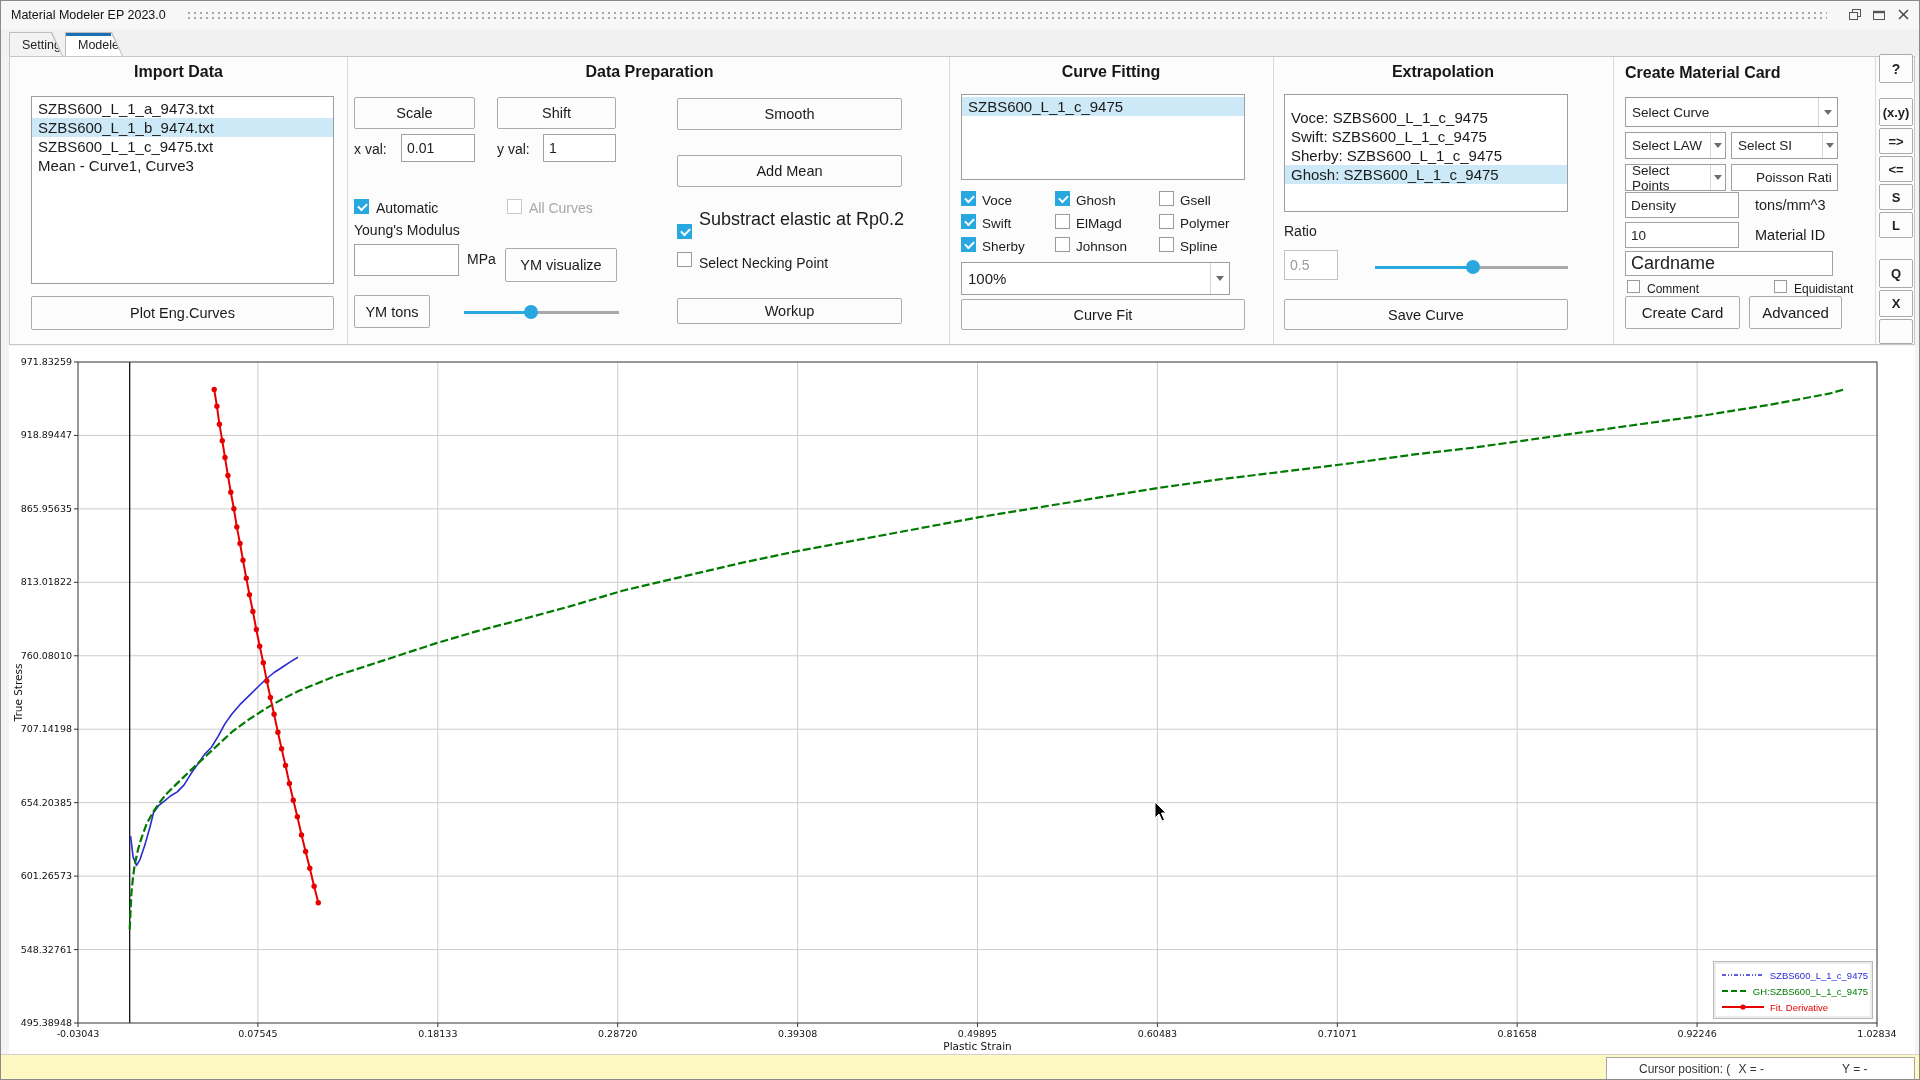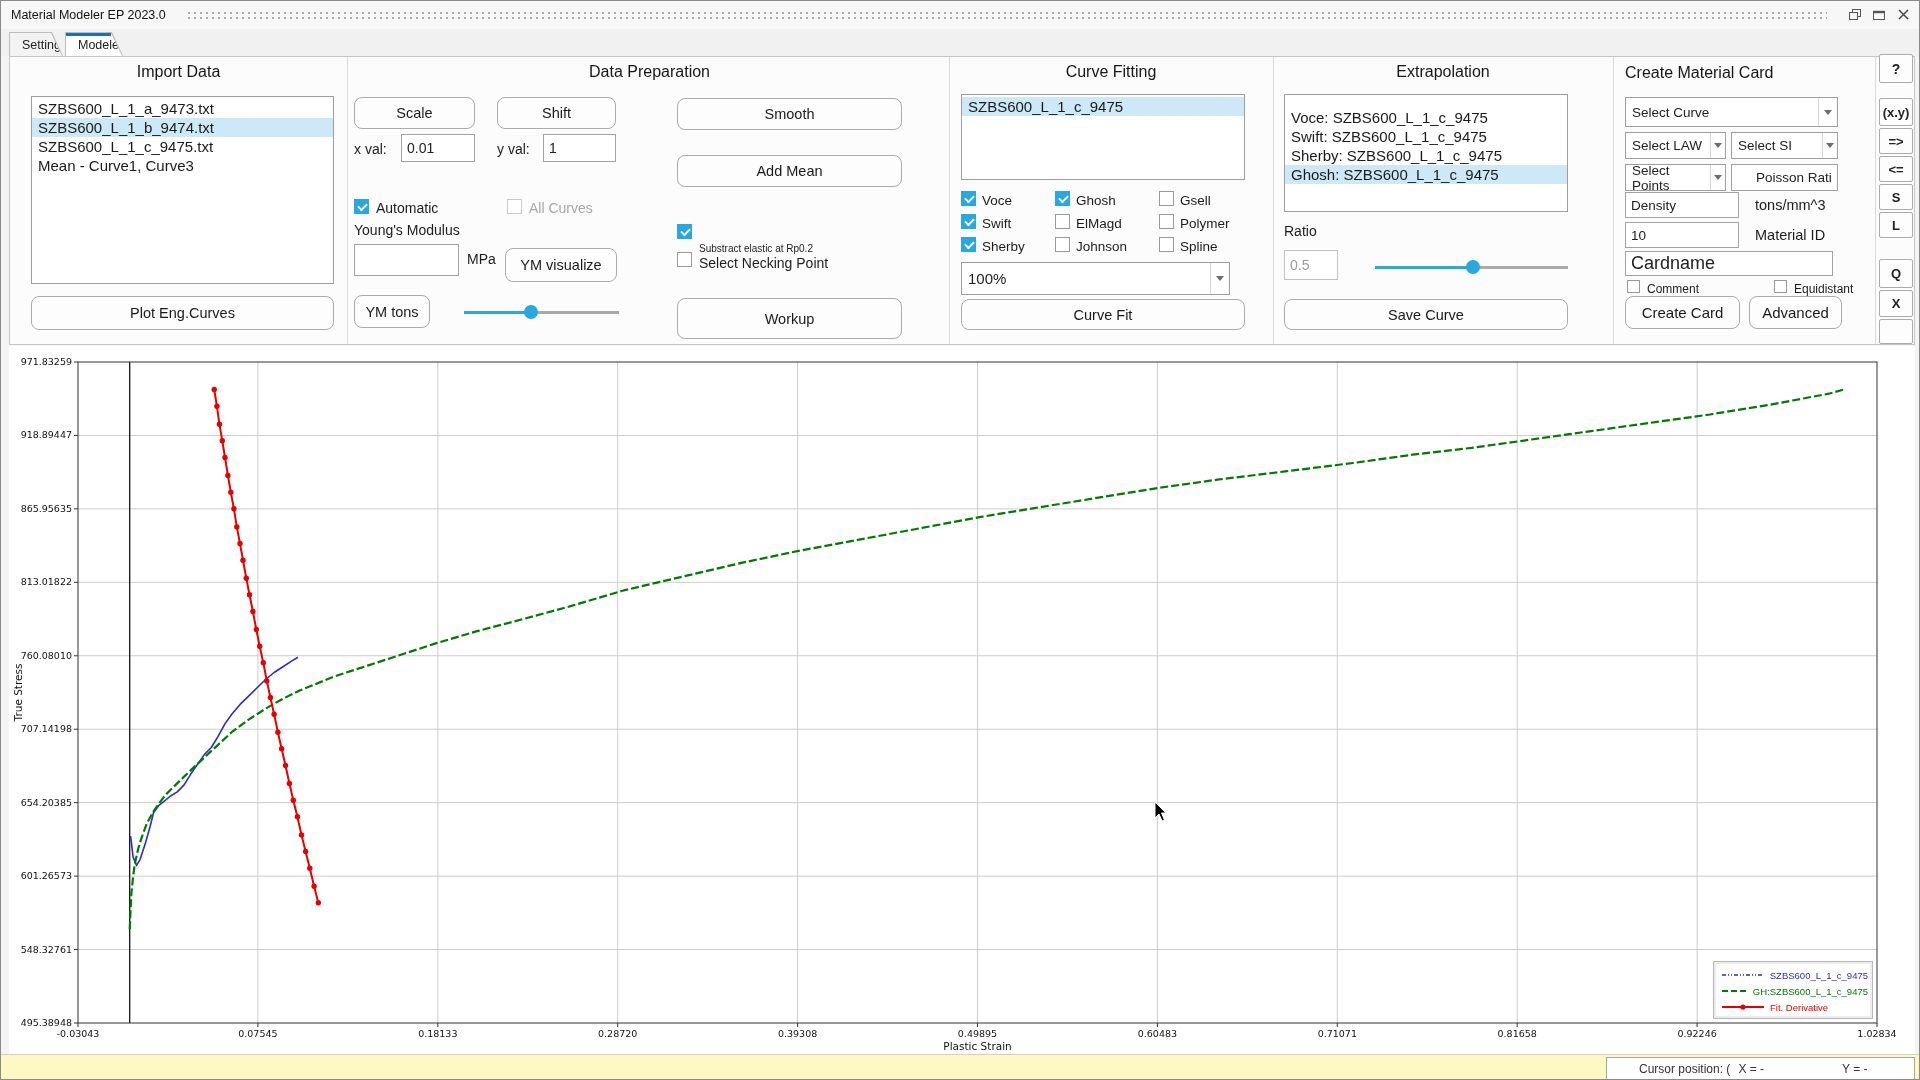--- a/index.html
+++ b/index.html
@@ -20,22 +20,22 @@
   #tabbar { position:absolute; left:0; top:28px; width:1920px; height:27px; background:#f1f1f1; }
   .tab { position:absolute; top:3px; height:24px; }
   .tab .shape { position:absolute; inset:0; background:#bdbdbd; clip-path:polygon(0 0,calc(100% - 11px) 0,100% 100%,0 100%); }
   .tab .inner { position:absolute; inset:1px 1px 0 1px; background:#f3f3f3; clip-path:polygon(0 0,calc(100% - 11px) 0,100% 100%,0 100%);
     display:flex; align-items:center; padding-left:12px; font-size:12.5px; color:#222; }
   .tab.active .inner { background:#ffffff; }
   .tab.active .accent { position:absolute; left:1px; top:1px; height:3px; width:calc(100% - 13px); background:#1b6fb5; z-index:2; }
   
   #strip { position:absolute; left:8px; top:55px; width:1906px; height:289px; background:#fcfcfc; border:1px solid #c6c6c6; }
   .vsep { position:absolute; top:1px; width:1px; height:287px; background:#dadada; }
-  .sec-title { position:absolute; font-size:16px; color:#161616; text-align:center; }
-  .btn { position:absolute; background:#fdfdfd; border:1px solid #ababab; border-radius:8px; display:flex; align-items:center; justify-content:center;
+  .sec-title { position:absolute; font-size:16px; color:#161616; text-align:center;font-weight:bold; }
+  .btn { position:absolute; background:#fdfdfd; border:1px solid #ababab; border-radius:2px; display:flex; align-items:center; justify-content:center;
     font-size:14.5px; color:#1a1a1a; cursor:default; }
   .listbox { position:absolute; background:#fff; border:1px solid #9e9e9e; font-size:15px; overflow:hidden; }
   .li { height:19px; line-height:19px; padding-left:6px; white-space:nowrap; }
   .li.sel { background:#cde9f7; }
   .tfield { position:absolute; background:#fff; border:1px solid #a2a2a2; font-size:14px; color:#222; padding:0 5px;
     font-family:"Liberation Sans","DejaVu Sans",sans-serif; }
   .tfield:disabled,.tfield.dis { color:#9b9b9b; border-color:#c2c2c2; background:#fff; }
   .lbl { position:absolute; font-size:14px; color:#1c1c1c; white-space:nowrap; }
   .cb { position:absolute; width:15px; height:15px; background:#fff; border:1px solid #9a9a9a; }
   .cb.checked { background:#29a8e0; border-color:#29a8e0; }
@@ -145,24 +145,24 @@
   <div class="btn" style="left:504px;top:247px;width:112px;height:34px">YM visualize</div>
   <div class="btn" style="left:353px;top:294px;width:76px;height:33px">YM tons</div>
   <div class="slider" style="left:463px;top:303px;width:155px">
     <div class="track"></div>
     <div class="fill" style="width:43%"></div>
     <div class="thumb" style="left:calc(43% - 7px)"></div>
   </div>
   <div class="btn" style="left:676px;top:97px;width:225px;height:32px">Smooth</div>
   <div class="btn" style="left:676px;top:154px;width:225px;height:32px">Add Mean</div>
   <span class="cb checked" style="left:676px;top:223px"></span>
-  <span class="cb-lbl" style="left:698px;top:242px;font-size:10px">Substract elastic at Rp0.2</span>
+  <span class="cb-lbl" style="left:698px;top:208px;font-size:18px">Substract elastic at Rp0.2</span>
   <span class="cb" style="left:676px;top:251px"></span>
   <span class="cb-lbl" style="left:698px;top:254px;font-size:14px">Select Necking Point</span>
-  <div class="btn" style="left:676px;top:297px;width:225px;height:41px">Workup</div>
+  <div class="btn" style="left:676px;top:297px;width:225px;height:26px">Workup</div>
 
   <div class="sec-title" style="left:948px;top:62px;width:324px">Curve Fitting</div>
   <div class="listbox" style="left:960px;top:93px;width:284px;height:86px;padding-top:2px">
     <div class="li sel">SZBS600_L_1_c_9475</div>
   </div>
   <span class="cb checked" style="left:960px;top:190px"></span>
   <span class="cb-lbl" style="left:981px;top:192px">Voce</span>
   <span class="cb checked" style="left:960px;top:213px"></span>
   <span class="cb-lbl" style="left:981px;top:215px">Swift</span>
   <span class="cb checked" style="left:960px;top:236px"></span>

